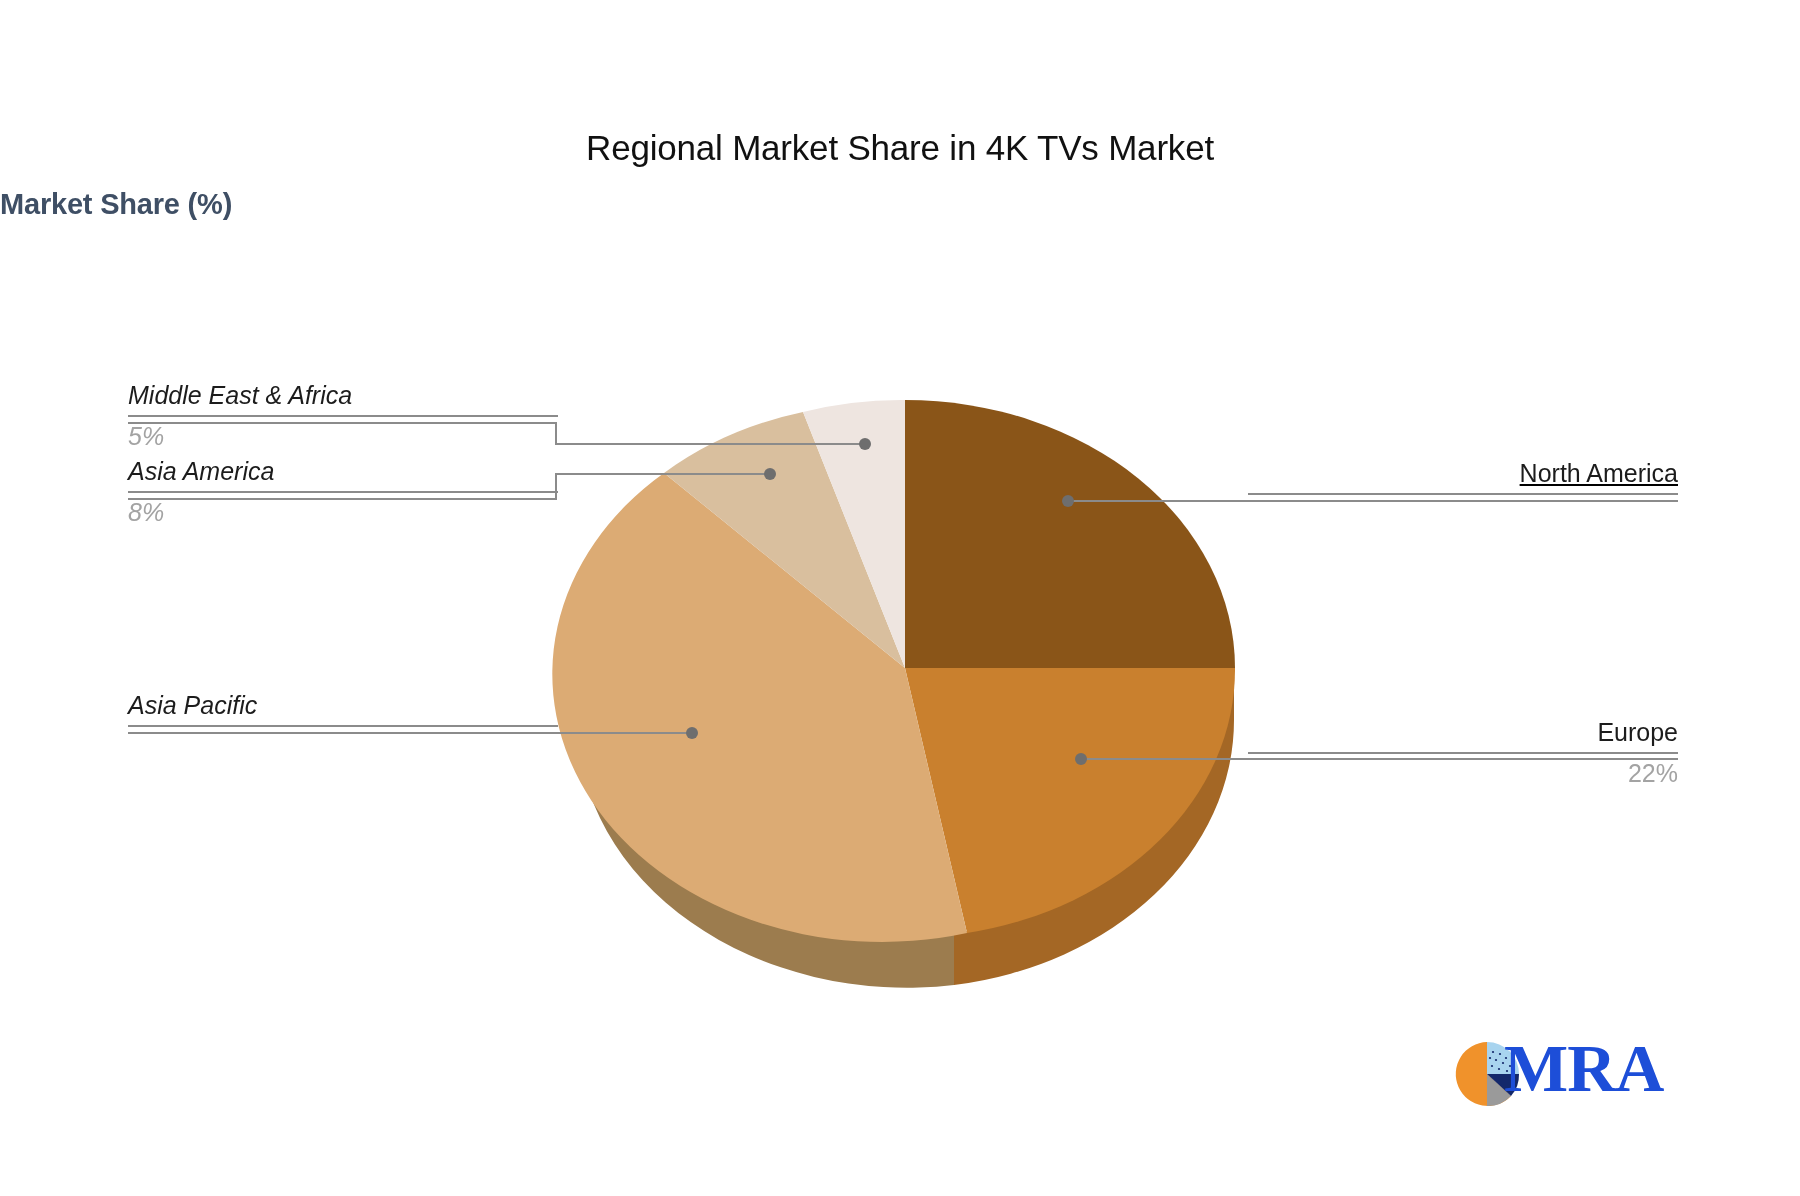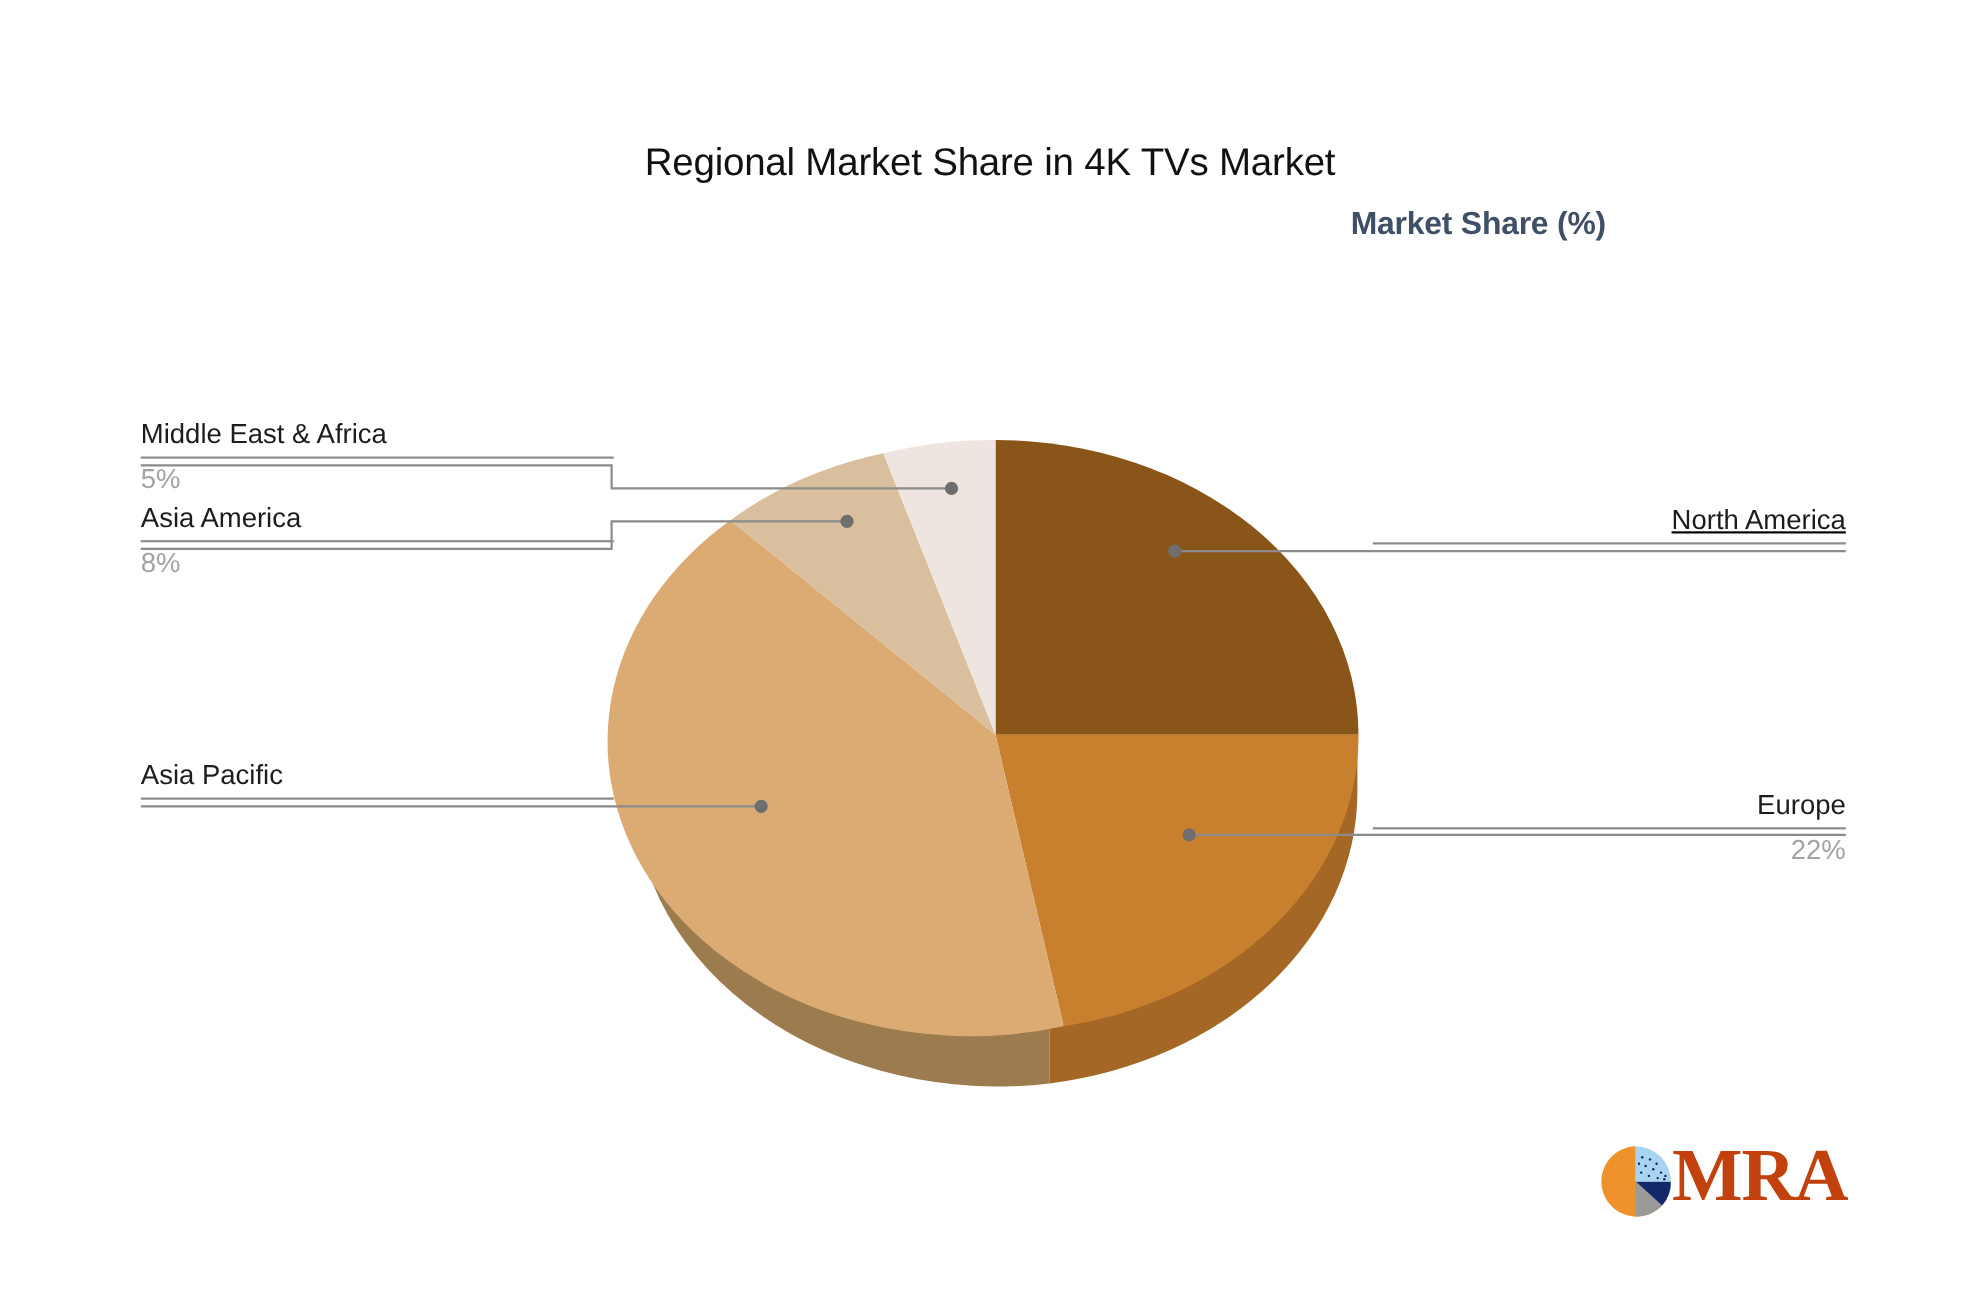--- a/index.html
+++ b/index.html
@@ -30,21 +30,21 @@
     font-size: 35px;
     font-weight: normal;
     color: #111111;
     letter-spacing: -0.2px;
   }
   .subtitle {
     position: absolute;
     left: 0;
     top: 188px;
     width: 1460px;
-    text-align: right;
+    text-align: left;
     font-size: 29px;
     font-weight: bold;
     color: #3f4f65;
     letter-spacing: -0.2px;
   }
   
   .callout {
     position: absolute;
     width: 430px;
   }
@@ -57,38 +57,38 @@
   .callout .rule {
     height: 0;
     border-top: 2px solid #8b8b8b;
     margin: 3px 0 2px 0;
   }
   .callout .val {
     font-size: 25px;
     color: #a3a3a3;
     line-height: 34px;
   }
-  .callout.left { text-align: left; }
+  .callout.left { text-align: left; font-style: italic; }
   .callout.right { text-align: right; }
 
   .logo-wrap {
     position: absolute;
     left: 1448px;
     top: 1035px;
     width: 210px;
     height: 72px;
   }
   .logo-text {
     position: absolute;
-    left: 72px;
+    left: 56px;
     top: -6px;
     font-family: "Liberation Serif", serif;
     font-size: 68px;
     font-weight: bold;
-    color: #c2410c;
+    color: #1d4ed8;
     letter-spacing: -1px;
   }
 </style>
 </head>
 <body>
 
 <svg id="canvas" viewBox="0 0 1800 1196" xmlns="http://www.w3.org/2000/svg">
 
   <rect x="0" y="0" width="1800" height="1196" fill="#ffffff"></rect>
 

